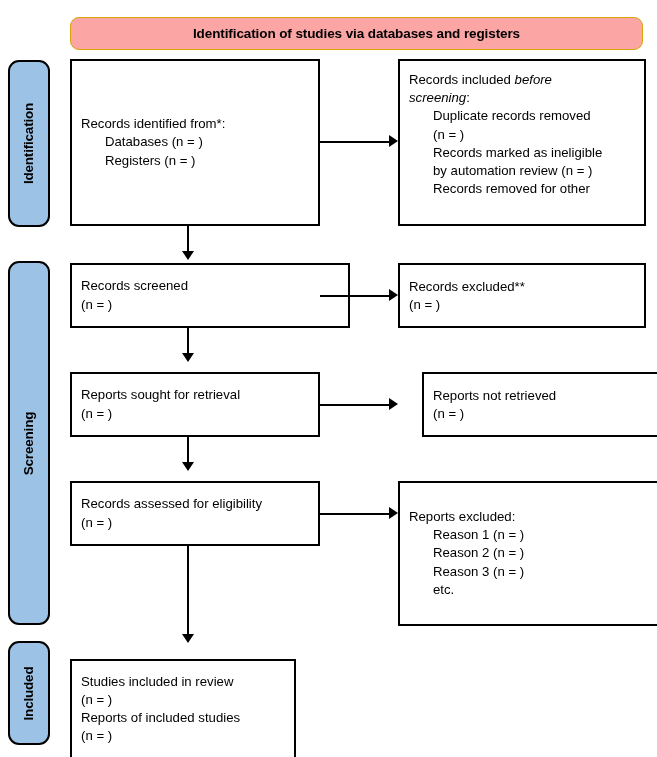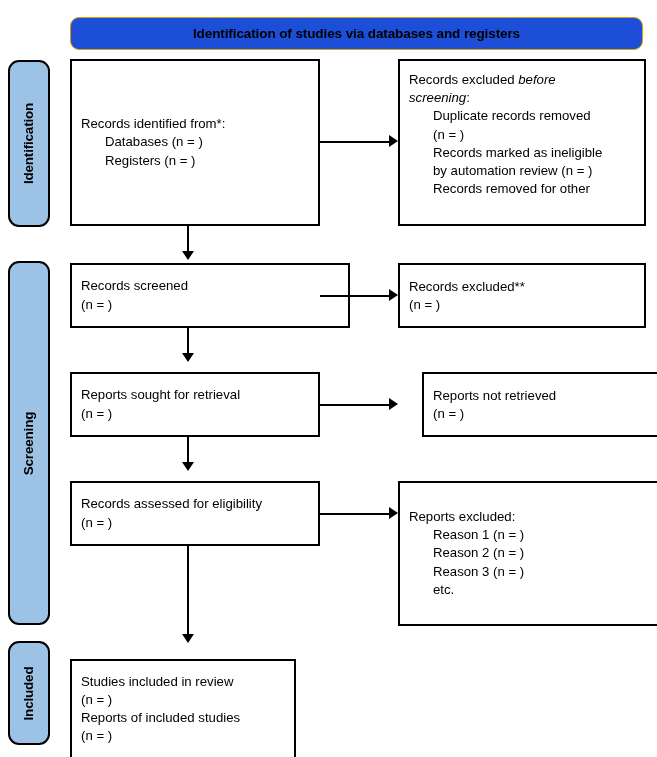--- a/index.html
+++ b/index.html
@@ -16,21 +16,21 @@
     width: 657px;
     height: 757px;
     background: #ffffff;
     overflow: hidden;
   }
 
   
   .phase-banner {
     position: absolute;
     box-sizing: border-box;
-    background: #1d4ed8;
+    background: #fca5a5;
     border: 1px solid #D9A406;
     border-radius: 9px;
     display: flex;
     align-items: center;
     justify-content: center;
     font-size: 13.5px;
     font-weight: bold;
     color: #000000;
     letter-spacing: -0.1px;
     text-align: center;
@@ -129,21 +129,21 @@
     <span class="stage-label-text">Included</span>
   </div>
 
   <div class="flow-box" style="left:70px; top:59px; width:250px; height:167px;">
     <div class="line">Records identified from*:</div>
     <div class="line indent">Databases (n = )</div>
     <div class="line indent">Registers (n = )</div>
   </div>
 
   <div class="flow-box" style="left:398px; top:59px; width:248px; height:167px; justify-content:flex-start; padding-top:10px;">
-    <div class="line italic-part"><span>Records excluded </span><i>before</i></div>
+    <div class="line italic-part"><span>Records included </span><i>before</i></div>
     <div class="line italic-part"><i>screening</i><span>:</span></div>
     <div class="line indent">Duplicate records removed</div>
     <div class="line indent">(n = )</div>
     <div class="line indent">Records marked as ineligible</div>
     <div class="line indent">by automation review (n = )</div>
     <div class="line indent">Records removed for other</div>
   </div>
 
   <div class="conn-h" style="left:320px; top:141px; width:70px;"></div>
   <div class="arrow-right" style="left:389px; top:135px;"></div>

